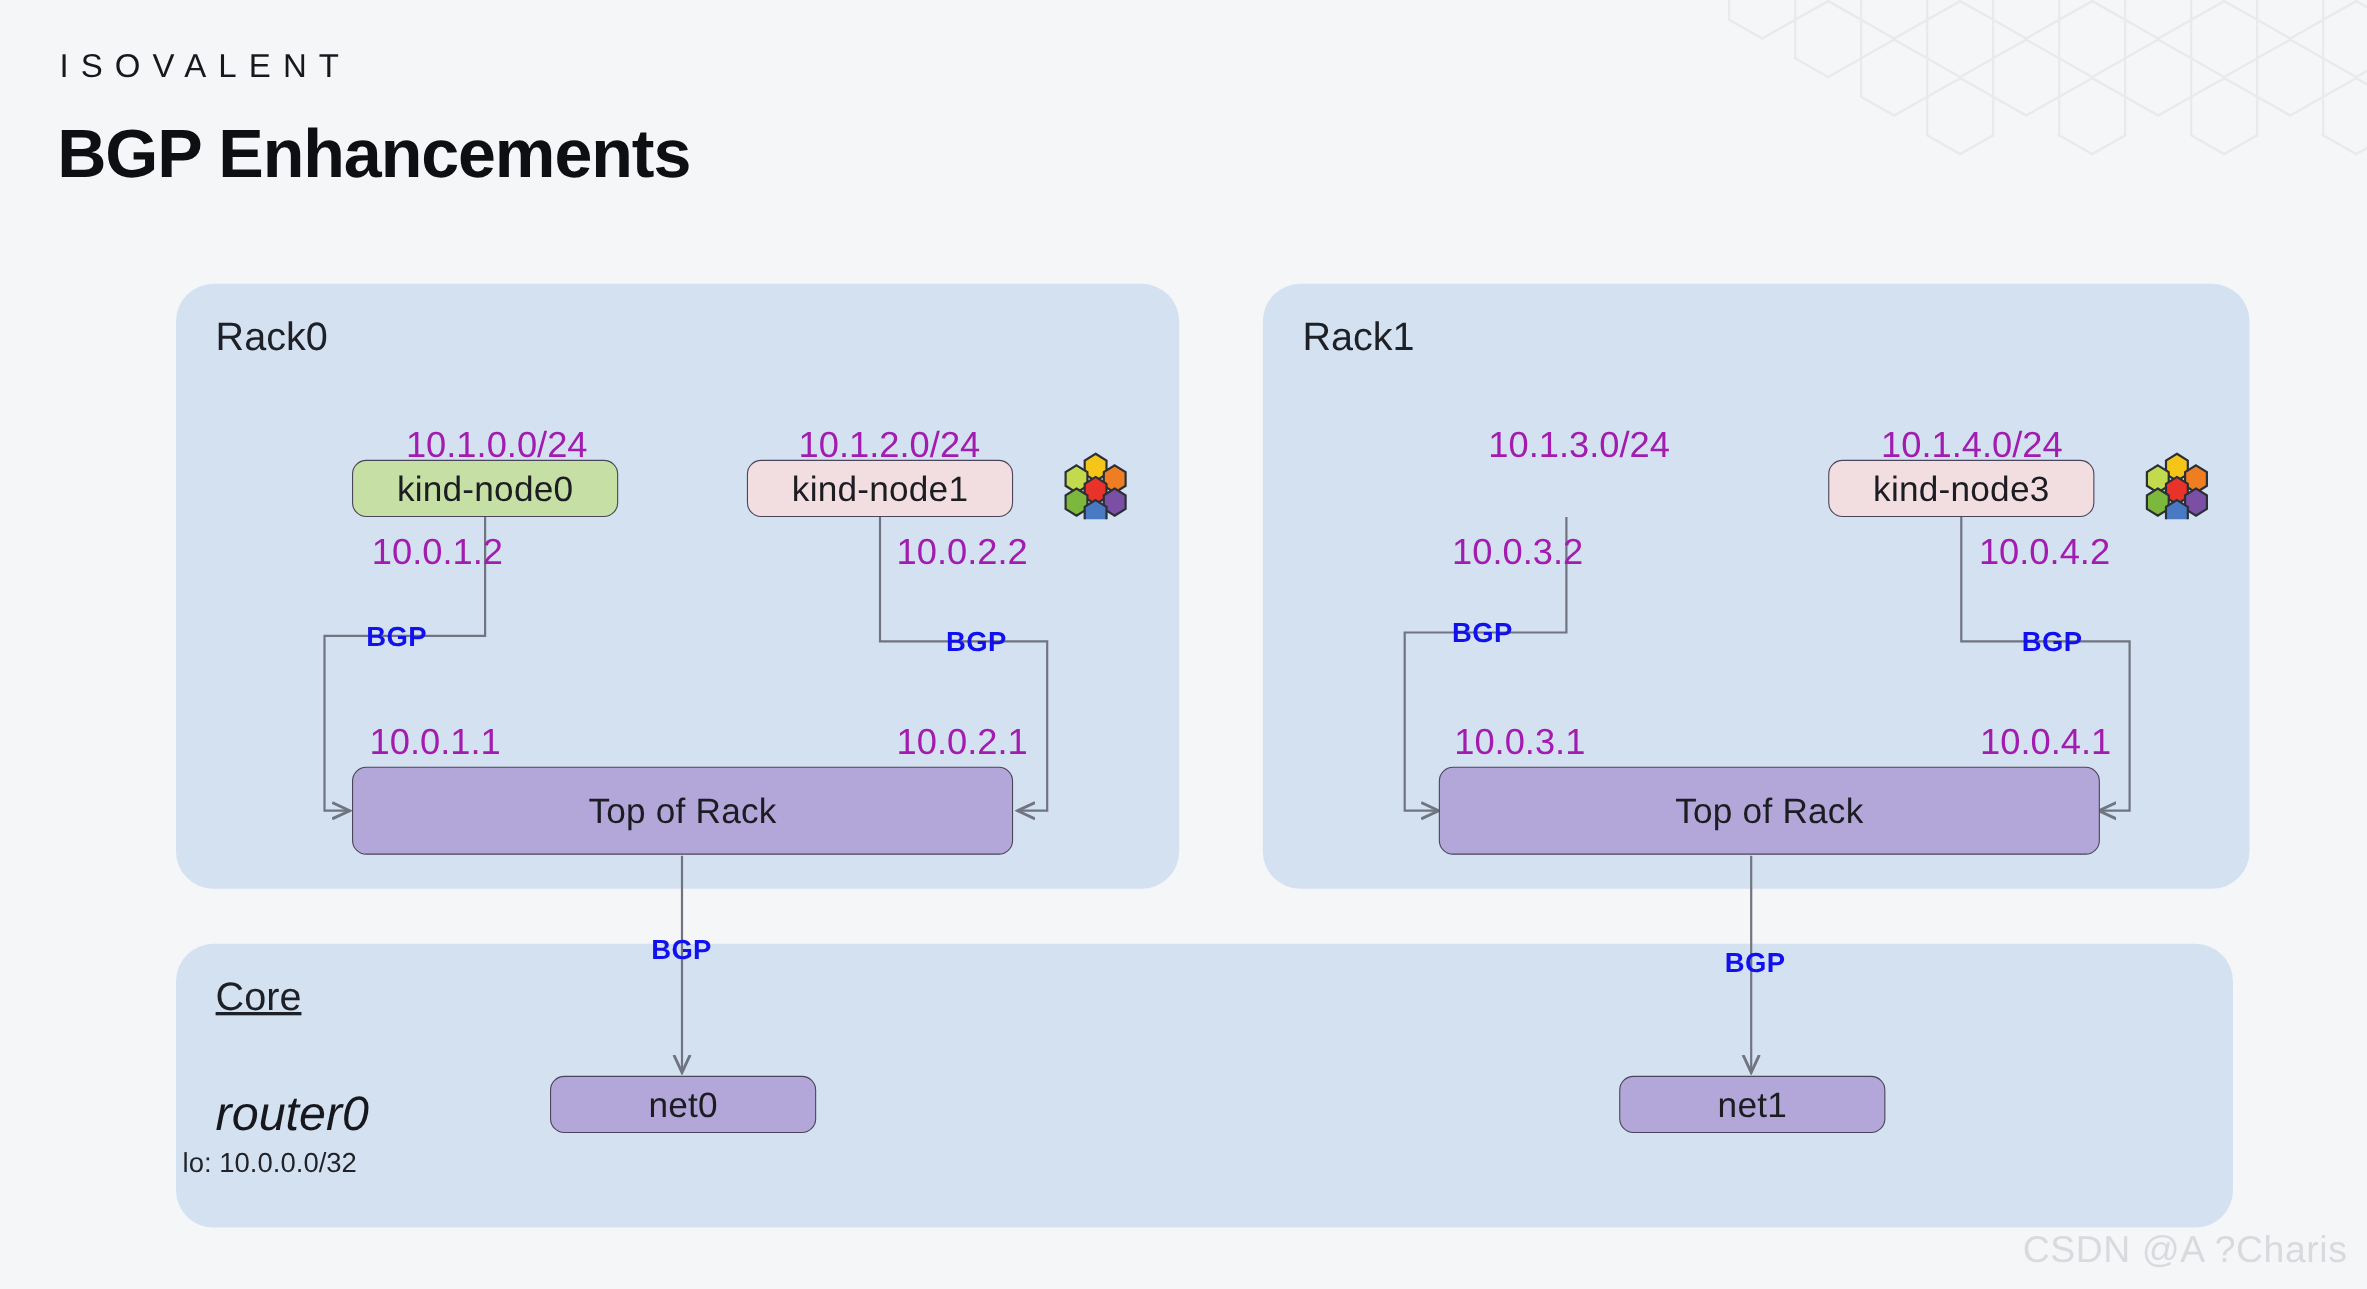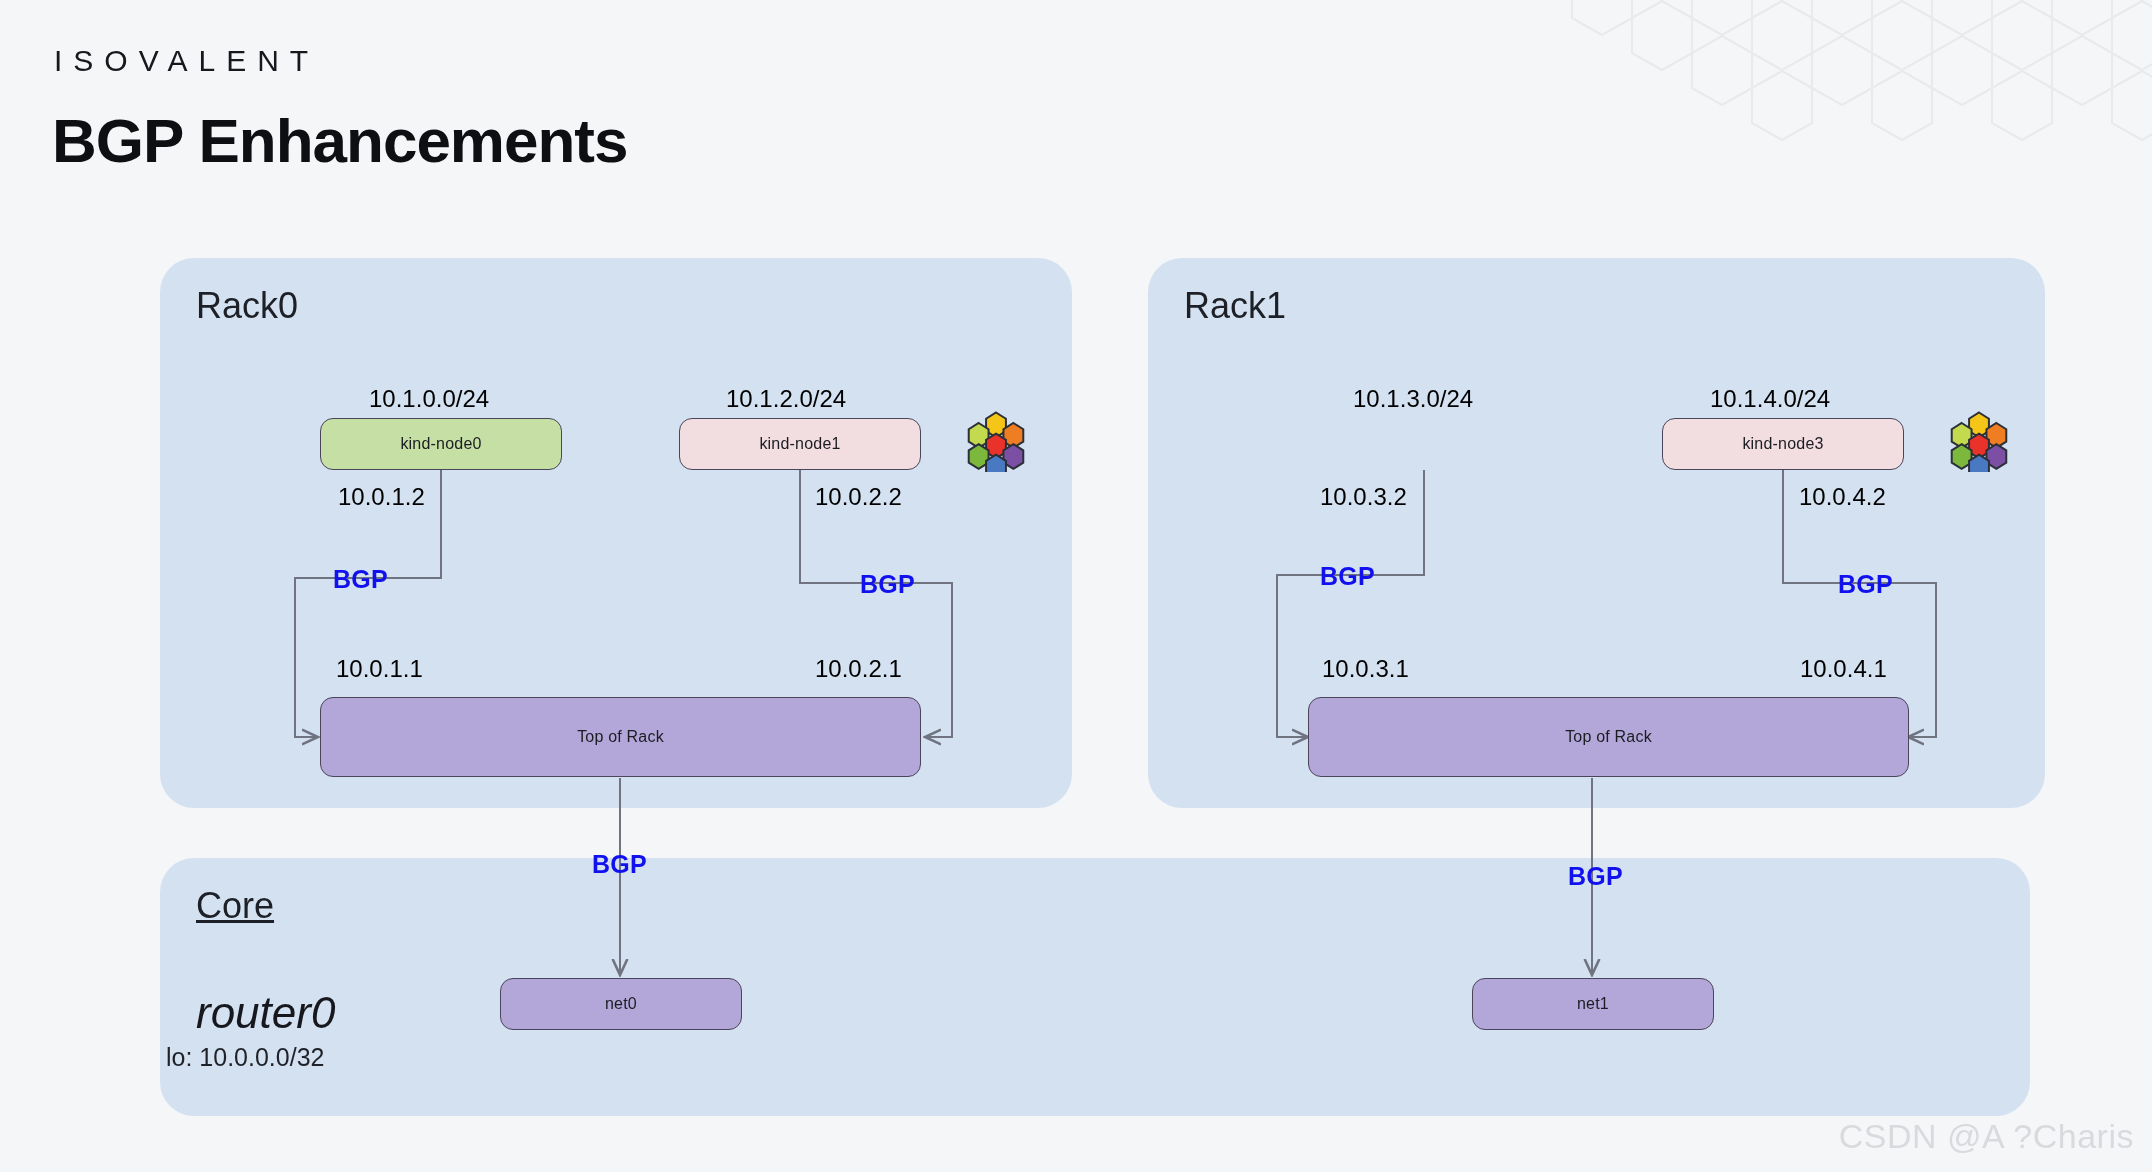--- a/index.html
+++ b/index.html
@@ -33,29 +33,29 @@
     position: absolute; font-size: 36px; color: #1d2026; font-weight: 400;
   }
   #panel-rack0 { left: 160px; top: 258px; width: 912px; height: 550px; }
   #panel-rack1 { left: 1148px; top: 258px; width: 897px; height: 550px; }
   #panel-core  { left: 160px; top: 858px; width: 1870px; height: 258px; }
 
   
   .nodebox {
     position: absolute; border-radius: 13px; border: 1.6px solid #4a4558;
     display: flex; align-items: center; justify-content: center;
-    font-size: 16px; color: #1b1d22; letter-spacing: .2px;
+    font-size: 32px; color: #1b1d22; letter-spacing: .2px;
   }
   .node-green { background: #c5dfa5; }
   .node-pink  { background: #f2dde1; }
   .node-purple{ background: #b3a7d9; }
 
   
   .iplabel {
-    position: absolute; font-size: 24px; color: #000000; white-space: nowrap;
+    position: absolute; font-size: 33px; color: #a21caf; white-space: nowrap;
   }
   .bgp {
     position: absolute; font-size: 25px; font-weight: 700; color: #1111ee;
     letter-spacing: .3px;
   }
 
   
   #router-name {
     position: absolute; left: 196px; top: 988px;
     font-size: 44px; font-style: italic; color: #16181d;

